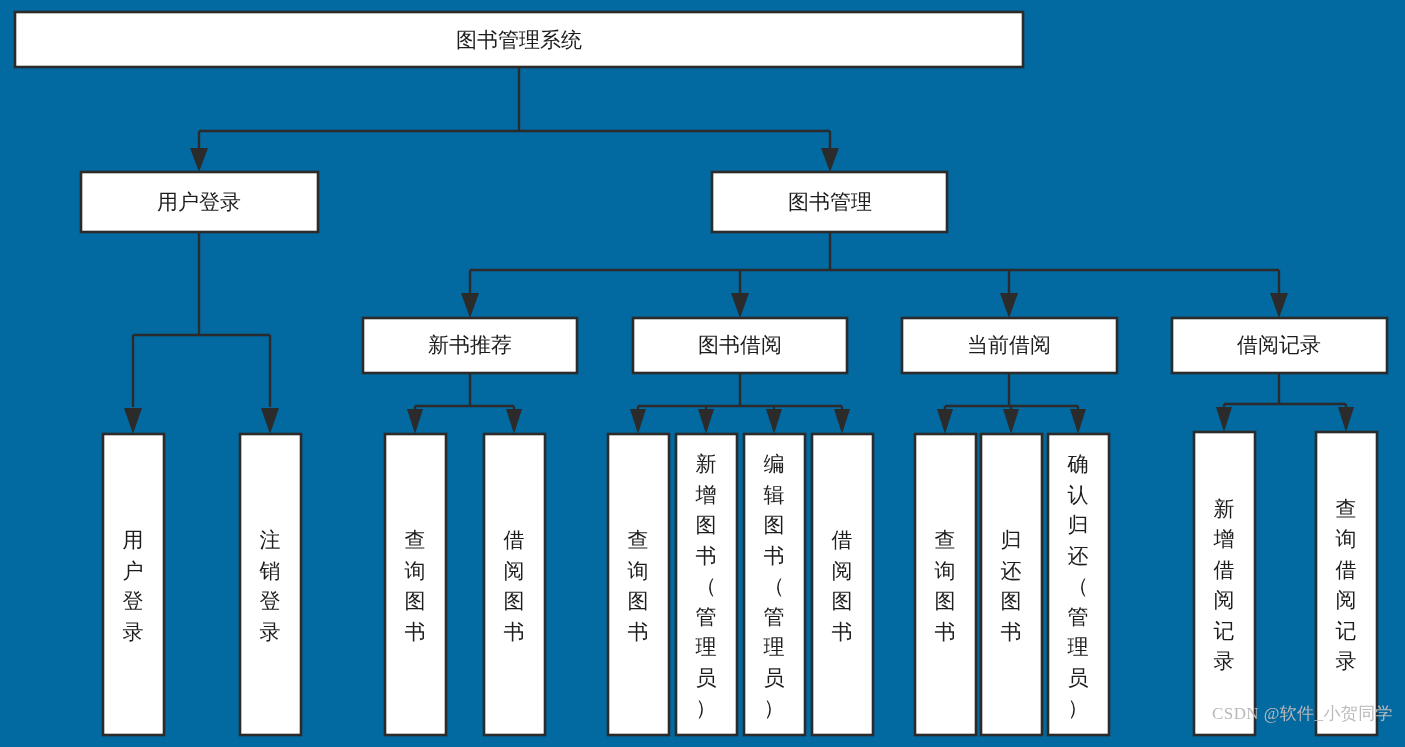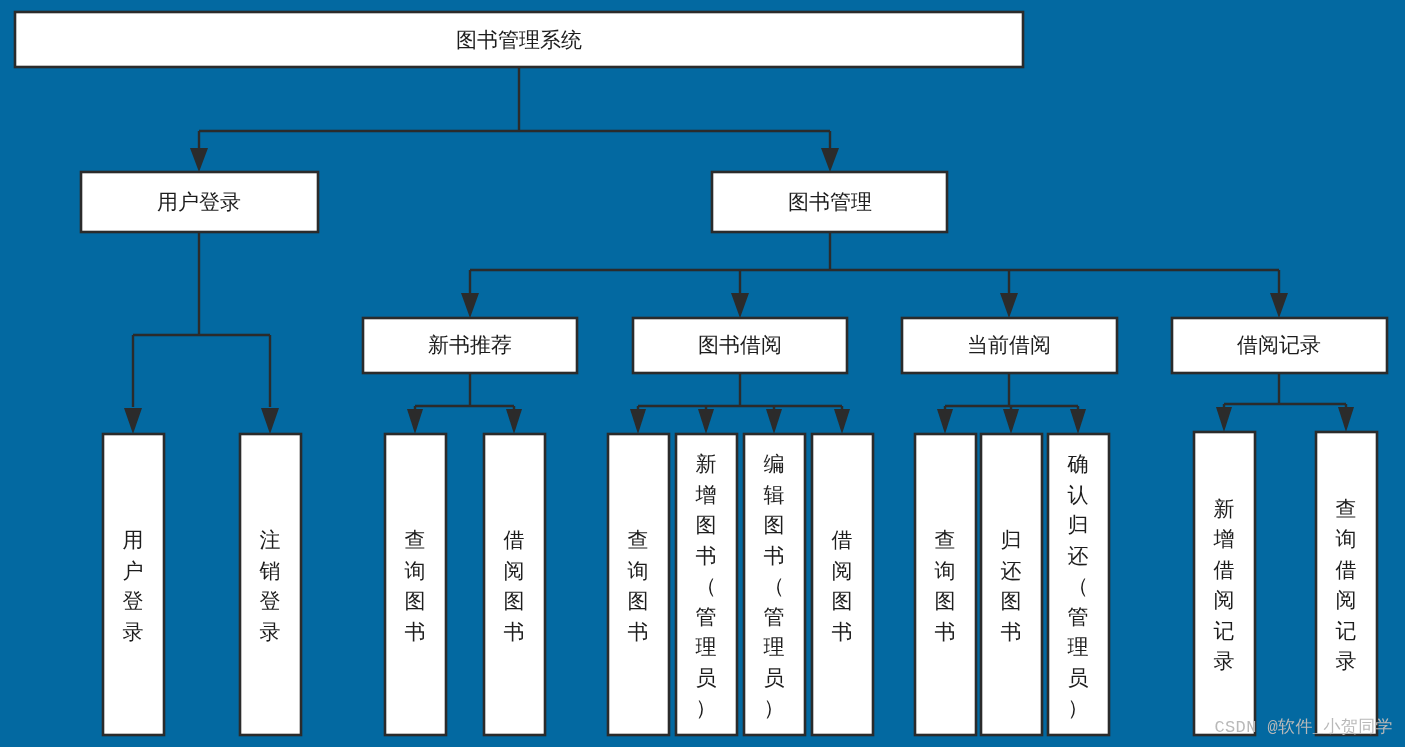--- a/index.html
+++ b/index.html
@@ -50,24 +50,24 @@
   }
   .node-label-vertical {
     fill: #1d1d1d;
     font-family: "DejaVu Sans", "Liberation Sans", sans-serif;
     font-size: 21px;
     text-anchor: middle;
   }
   .watermark {
     position: absolute;
     right: 12px;
-    bottom: 9px;
+    bottom: 22px;
     color: #b9b9b9;
     font-size: 17px;
-    font-family: Liberation Mono, monospace;
+    font-family: Liberation Serif, serif;
     letter-spacing: 0.4px;
     white-space: nowrap;
     user-select: none;
   }
 </style>
 </head>
 <body>
 
 <div id="diagram-root">
 

